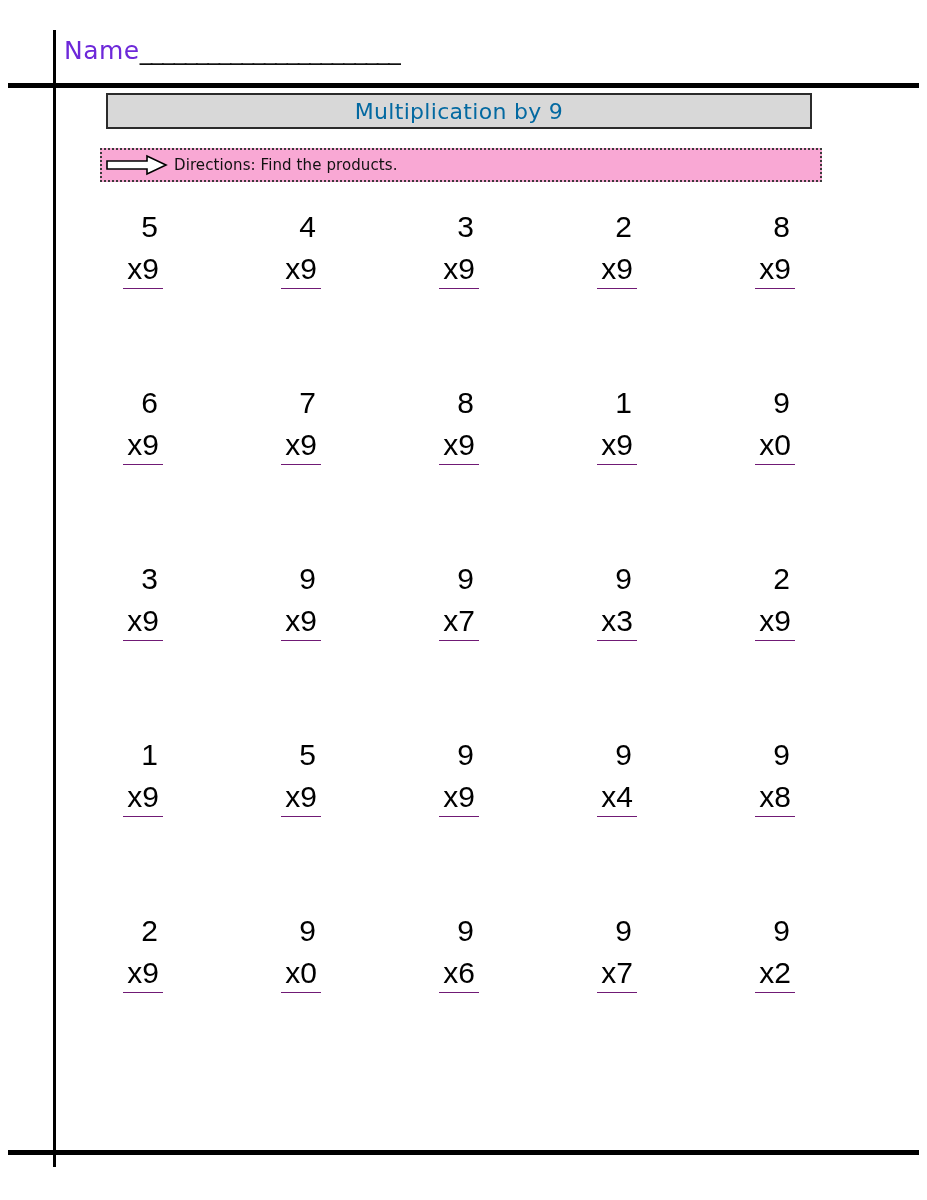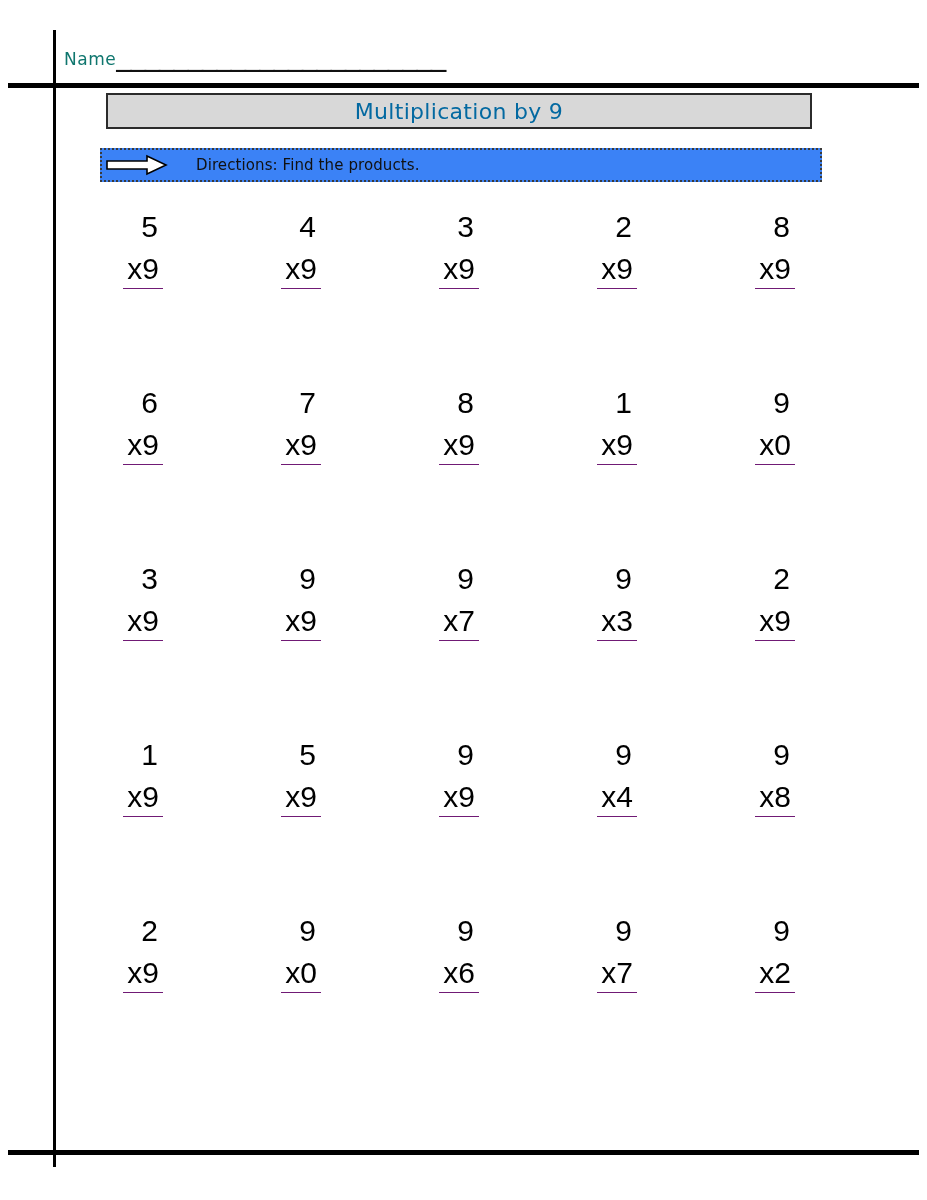--- a/index.html
+++ b/index.html
@@ -46,27 +46,27 @@
   .name-row {
     position: absolute;
     left: 64px;
     top: 36px;
     display: flex;
     align-items: baseline;
     white-space: nowrap;
   }
   .name-label {
     font-family: "DejaVu Sans", sans-serif;
-    font-size: 17px;
+    font-size: 25px;
     letter-spacing: 0.5px;
-    color: #0f766e;
+    color: #6d28d9;
   }
   .name-blank {
     font-family: "DejaVu Sans", sans-serif;
-    font-size: 31px;
+    font-size: 25px;
     letter-spacing: -1.2px;
     color: #111111;
   }
 
   
   .title-banner {
     position: absolute;
     left: 106px;
     top: 93px;
     width: 706px;
@@ -89,22 +89,21 @@
   .directions-box {
     position: absolute;
     left: 100px;
     top: 148px;
     width: 722px;
     height: 34px;
     border: 2px dotted #3a3a3a;
     box-sizing: border-box;
     display: flex;
     align-items: center;
-    background: #3b82f6;
-    gap: 22px;
+    background: #f9a8d4;
   }
   .arrow-icon {
     margin-left: 4px;
     margin-right: 6px;
     flex: 0 0 auto;
     line-height: 0;
   }
   .directions-text {
     font-family: "DejaVu Sans", sans-serif;
     font-size: 15px;

